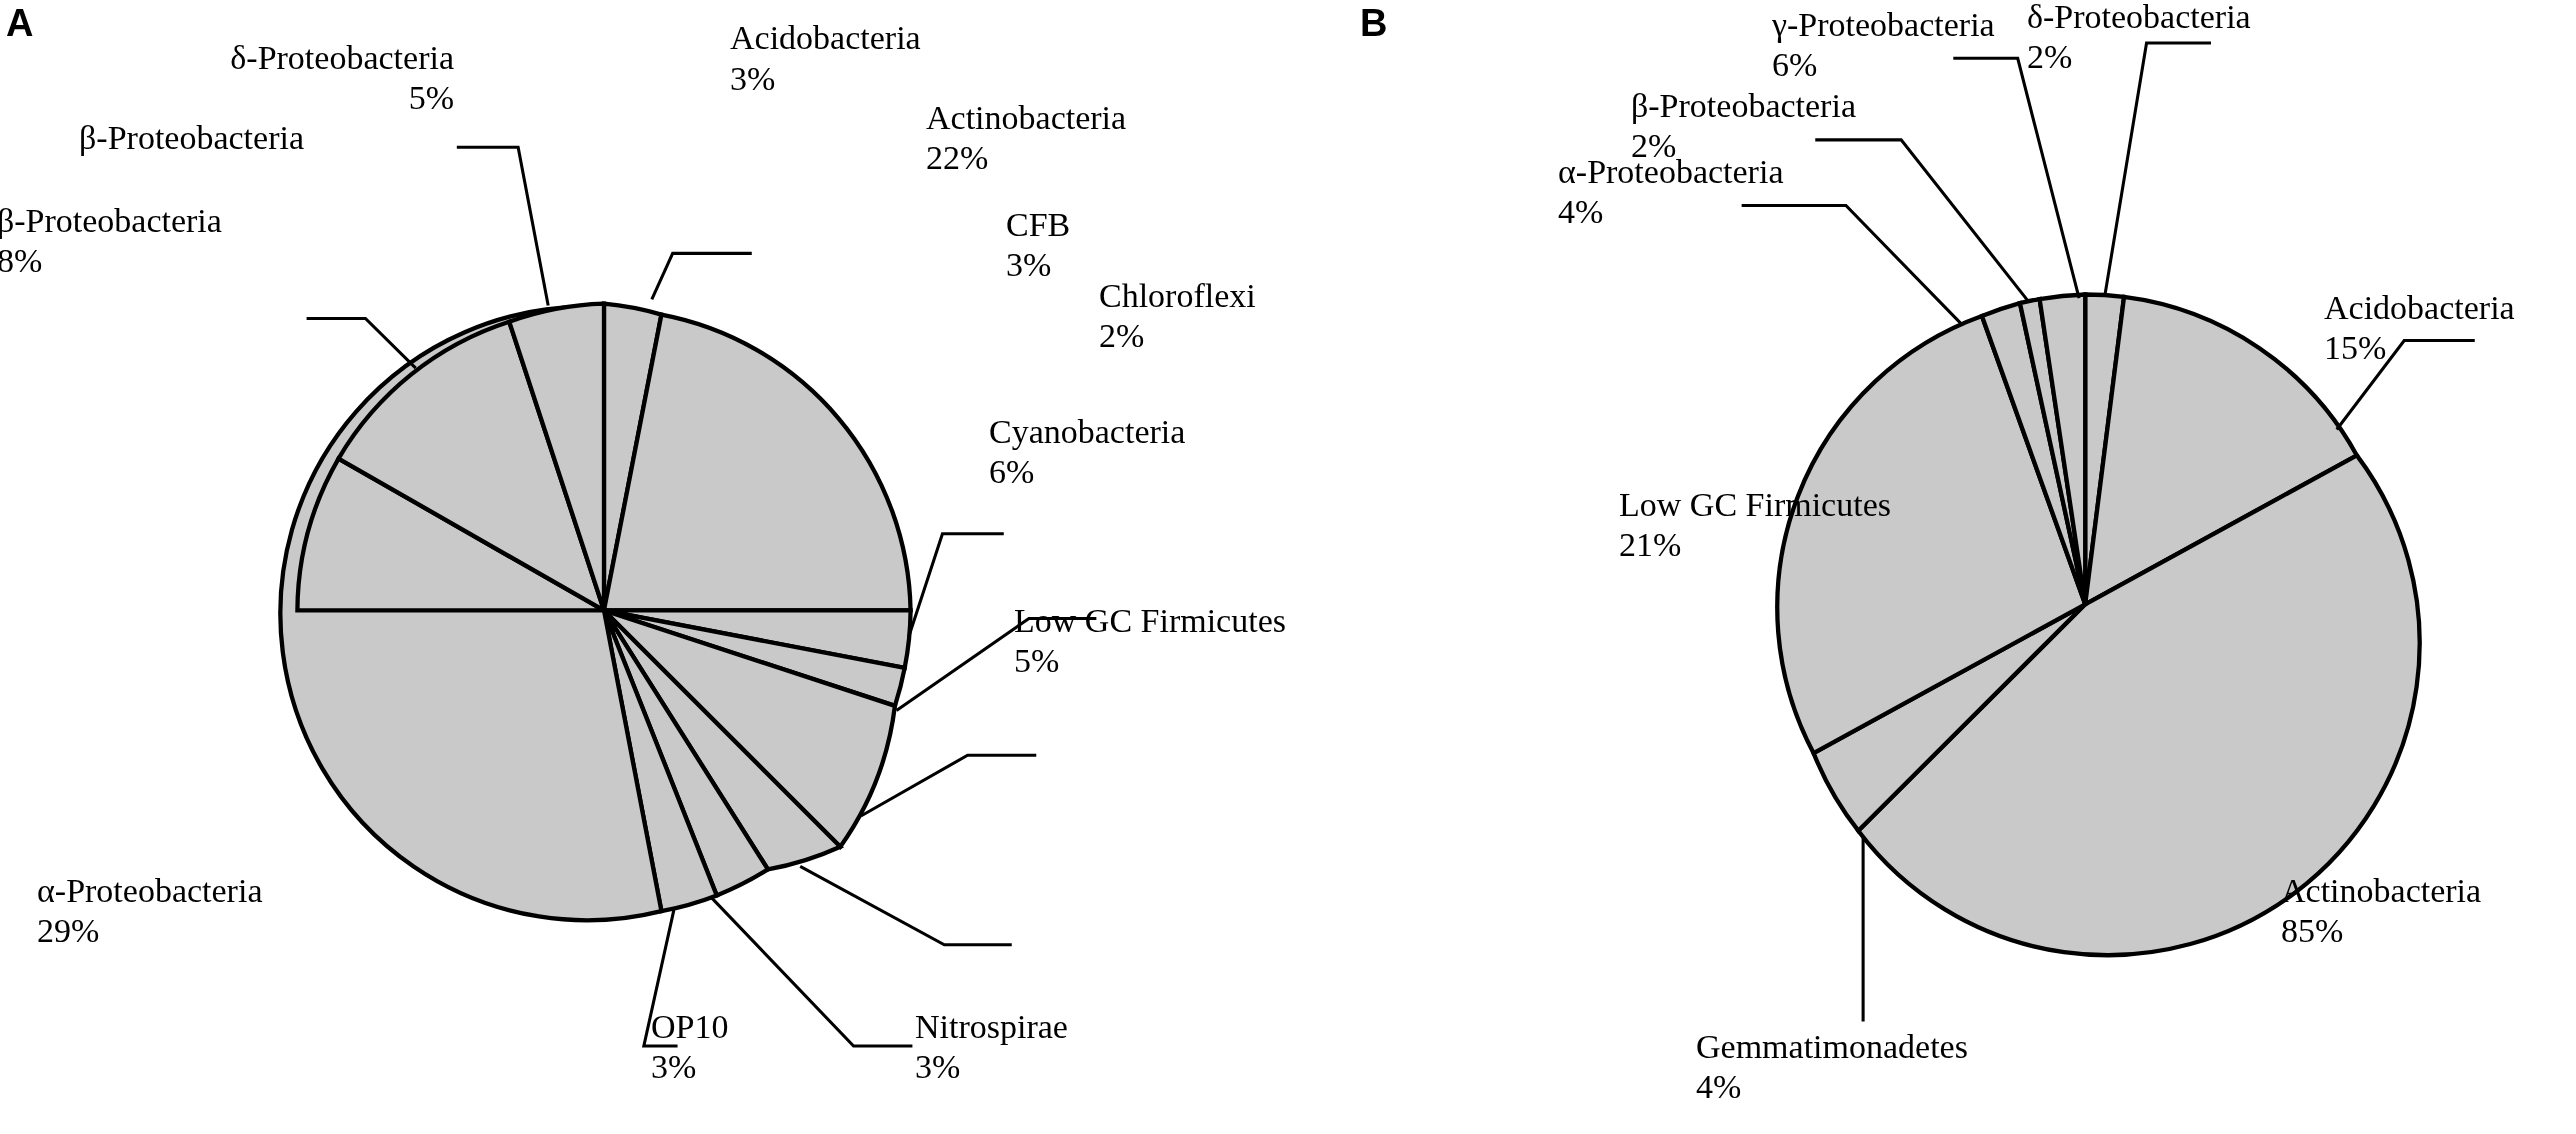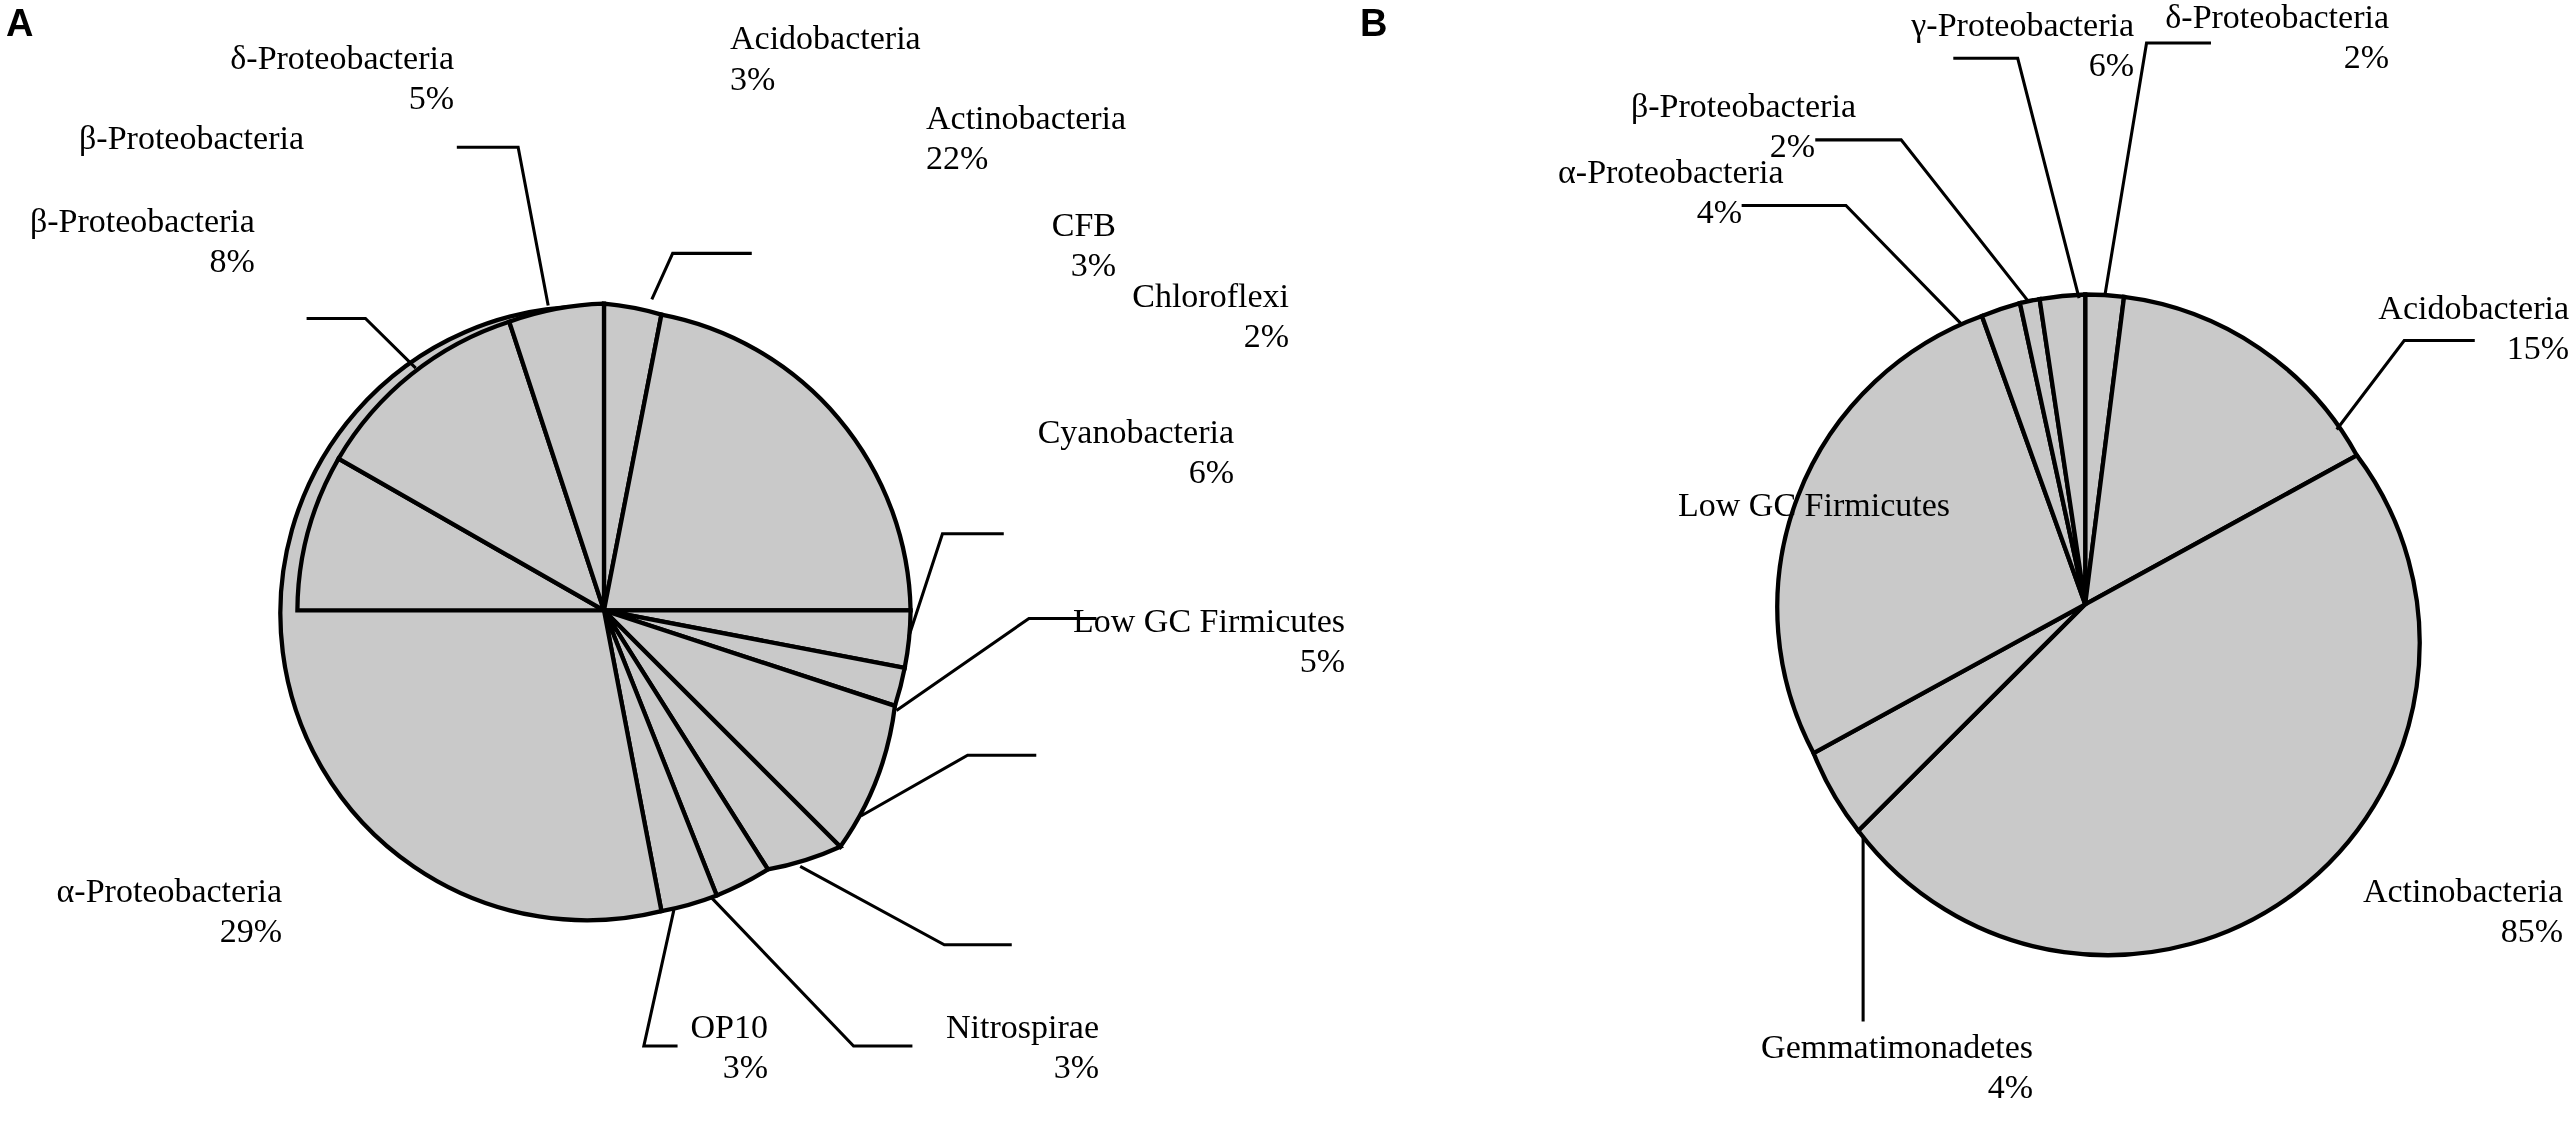--- a/index.html
+++ b/index.html
@@ -8,21 +8,21 @@
   .panel{position:absolute;top:0;height:1135px;}
   #panel-a{left:0;width:1349px;}
   #panel-b{left:1349px;width:1227px;}
   .panel-letter{
     position:absolute;font-family:"Liberation Sans",sans-serif;
     font-weight:bold;font-size:38px;line-height:1;letter-spacing:-0.6px;
   }
   .pie-svg{position:absolute;left:0;top:0;width:100%;height:100%;overflow:visible;}
   .lbl{
     position:absolute;font-size:34px;line-height:1.18;
-    text-align:right;white-space:nowrap;
+    text-align:left;white-space:nowrap;
   }
   .lbl .nm{display:block;}
   .lbl .pc{display:block;}
   .lbl.la{text-align:right;}
   .lbl.ra{text-align:left;}
 </style>
 </head>
 <body>
 
 <div id="figure">
@@ -186,20 +186,21 @@
       <span class="pc">4%</span>
     </div>
 
     <div class="lbl" style="left:975px;top:288px;width:245px;">
       <span class="nm">Acidobacteria</span>
       <span class="pc">15%</span>
     </div>
 
     <div class="lbl" style="left:270px;top:485px;width:331px;">
       <span class="nm">Low GC Firmicutes</span>
+      <span class="pc">21%</span>
     </div>
 
     <div class="lbl" style="left:347px;top:1027px;width:337px;">
       <span class="nm">Gemmatimonadetes</span>
       <span class="pc">4%</span>
     </div>
 
     <div class="lbl" style="left:932px;top:871px;width:282px;">
       <span class="nm">Actinobacteria</span>
       <span class="pc">85%</span>

